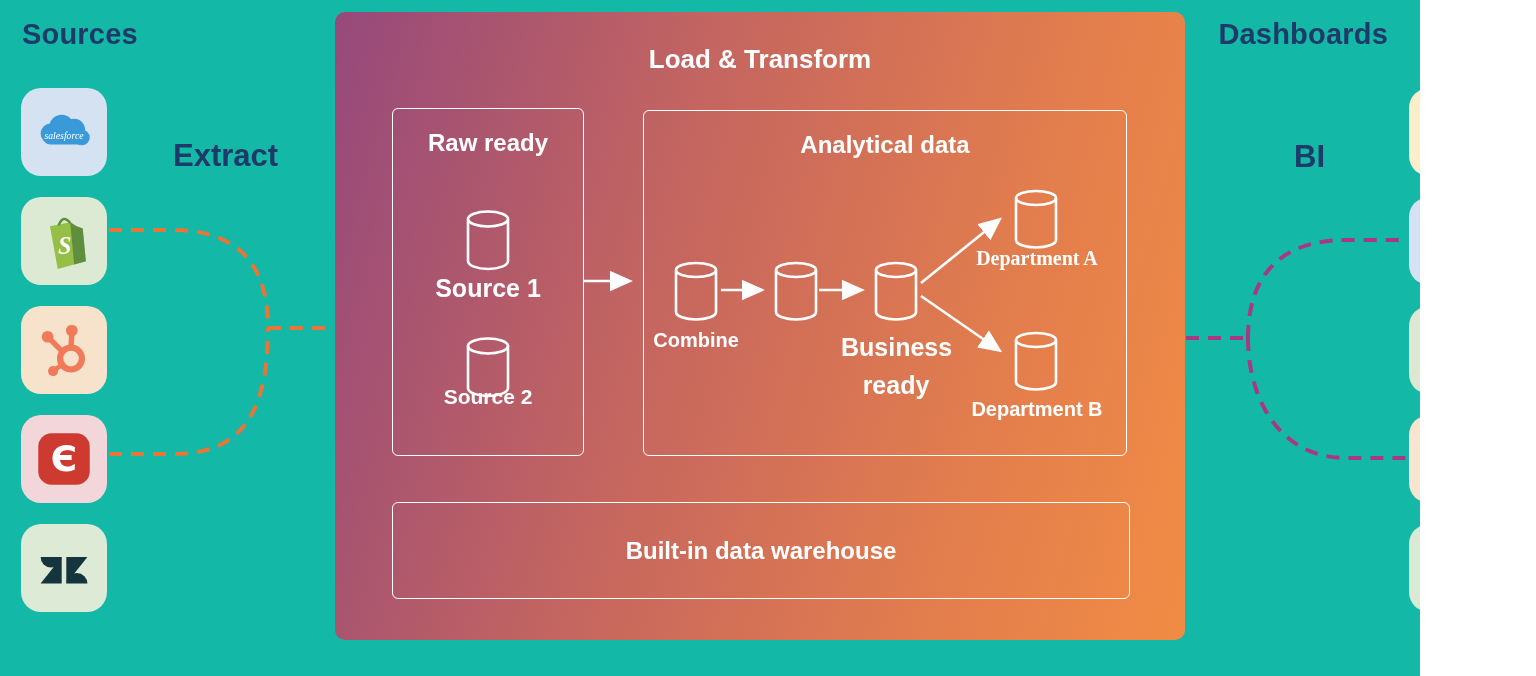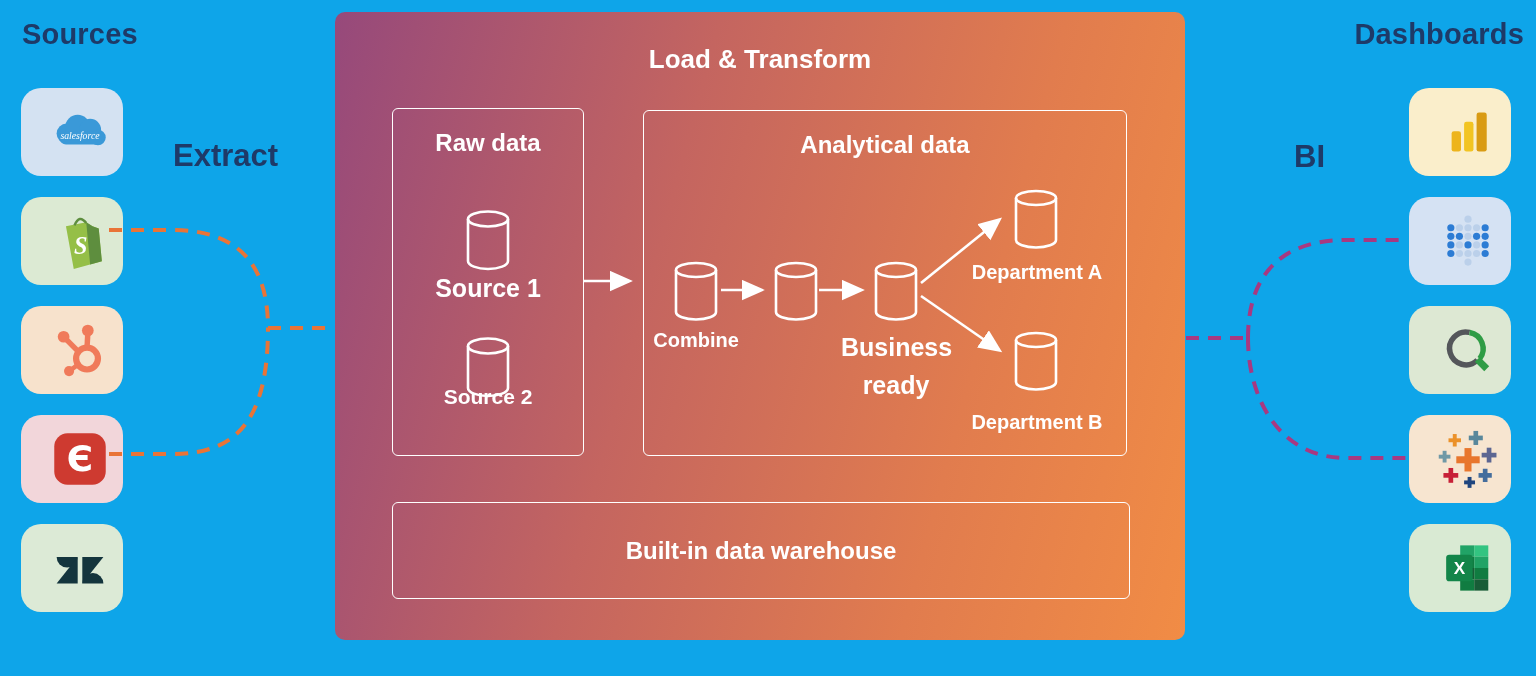--- a/index.html
+++ b/index.html
@@ -1,21 +1,21 @@
 <!DOCTYPE html>
 <html><head>
 <meta charset="utf-8">
 <style>
   html,body{margin:0;padding:0;background:#fff;}
-  #stage{position:relative;width:1536px;height:676px;background:#0ea5e9;overflow:hidden;
+  #stage{position:relative;width:1420px;height:676px;background:#14b8a6;overflow:hidden;
          font-family:"Liberation Sans","DejaVu Sans",sans-serif;}
   .hdr{position:absolute;font-size:29px;font-weight:bold;color:#1E3A68;letter-spacing:.2px;}
   .stage-label{position:absolute;font-size:31px;font-weight:bold;color:#1E3A68;}
   .icon-tile{position:absolute;width:86px;height:88px;border-radius:20px;
-             display:flex;align-items:center;justify-content:center;padding-left:16px;}
+             display:flex;align-items:center;justify-content:center;}
   .icon-tile svg{width:78px;height:78px;display:block;}
   
   #pipeline{position:absolute;left:335px;top:12px;width:850px;height:628px;border-radius:10px;
             background:linear-gradient(105deg,#96497B 0%,#C46560 38%,#E17C4E 72%,#F18C45 100%);}
   #pipeline .panel{position:absolute;border:1.6px solid #ffffff;border-radius:6px;color:#fff;}
   .panel-title{position:absolute;top:20px;left:0;right:0;text-align:center;
                font-size:24px;font-weight:bold;color:#fff;}
   #lt-title{position:absolute;top:32px;left:0;right:0;text-align:center;
             font-size:26px;font-weight:bold;color:#fff;}
   .cyl{position:absolute;}
@@ -23,21 +23,21 @@
   #overlay{position:absolute;left:0;top:0;width:1536px;height:676px;pointer-events:none;}
   #warehouse-title{position:absolute;left:0;right:0;top:0;bottom:0;display:flex;
                    align-items:center;justify-content:center;font-size:24px;font-weight:bold;color:#fff;}
 </style>
 </head>
 <body>
 
 <div id="stage">
 
   <div class="hdr" style="left:22px;top:18px;">Sources</div>
-  <div class="hdr" style="right:12px;top:18px;">Dashboards</div>
+  <div class="hdr" style="right:32px;top:18px;">Dashboards</div>
 
   <div class="stage-label" style="left:173px;top:138px;">Extract</div>
   <div class="stage-label" style="left:1294px;top:139px;">BI</div>
 
   <div class="icon-tile" style="left:21px;top:88px;background:#D4E2F2;">
     <svg viewBox="0 0 100 100">
       <g fill="#3A99D8">
         <circle cx="33" cy="52" r="13"></circle>
           <circle cx="47" cy="44" r="16"></circle>
         <circle cx="63" cy="47" r="14"></circle>
@@ -173,21 +173,21 @@
       <rect x="58" y="64.5" width="18" height="14.5" fill="#185C37"></rect>
       <rect x="22" y="33" width="34" height="34" rx="4" fill="#138549"></rect>
       <text x="39" y="58" text-anchor="middle" font-size="22" font-weight="bold" fill="#fff">X</text>
     </svg>
   </div>
 
   <div id="pipeline">
     <div id="lt-title">Load &amp; Transform</div>
 
     <div class="panel" style="left:57px;top:96px;width:190px;height:346px;">
-      <div class="panel-title">Raw data</div>
+      <div class="panel-title">Raw ready</div>
       <svg class="cyl" style="left:72px;top:100px;" width="46" height="62" viewBox="0 0 44 62">
         <path d="M2 10 V52 a20 8 0 0 0 40 0 V10" fill="none" stroke="#fff" stroke-width="2.6"></path>
         <ellipse cx="22" cy="10" rx="20" ry="7.5" fill="none" stroke="#fff" stroke-width="2.6"></ellipse>
       </svg>
       <div class="cyl-label" style="left:0;right:0;top:165px;font-size:25px;">Source 1</div>
       <svg class="cyl" style="left:72px;top:227px;" width="46" height="62" viewBox="0 0 44 62">
         <path d="M2 10 V52 a20 8 0 0 0 40 0 V10" fill="none" stroke="#fff" stroke-width="2.6"></path>
         <ellipse cx="22" cy="10" rx="20" ry="7.5" fill="none" stroke="#fff" stroke-width="2.6"></ellipse>
       </svg>
       <div class="cyl-label" style="left:0;right:0;top:276px;font-size:21px;">Source 2</div>
@@ -210,27 +210,27 @@
       <svg class="cyl" style="left:229px;top:150px;" width="46" height="60" viewBox="0 0 44 60">
         <path d="M2 9 V51 a20 7.5 0 0 0 40 0 V9" fill="none" stroke="#fff" stroke-width="2.6"></path>
         <ellipse cx="22" cy="9" rx="20" ry="7" fill="none" stroke="#fff" stroke-width="2.6"></ellipse>
       </svg>
       <div class="cyl-label" style="left:197px;width:110px;top:218px;font-size:25px;line-height:1.5;">Business ready</div>
 
       <svg class="cyl" style="left:370px;top:78px;" width="44" height="60" viewBox="0 0 44 60">
         <path d="M2 9 V51 a20 7.5 0 0 0 40 0 V9" fill="none" stroke="#fff" stroke-width="2.6"></path>
         <ellipse cx="22" cy="9" rx="20" ry="7" fill="none" stroke="#fff" stroke-width="2.6"></ellipse>
       </svg>
-      <div class="cyl-label" style="left:303px;width:180px;top:150px;font-size:20px;">Department A</div>
+      <div class="cyl-label" style="left:303px;width:180px;top:136px;font-size:20px;font-family:Liberation Serif, serif;">Department A</div>
 
       <svg class="cyl" style="left:370px;top:220px;" width="44" height="60" viewBox="0 0 44 60">
         <path d="M2 9 V51 a20 7.5 0 0 0 40 0 V9" fill="none" stroke="#fff" stroke-width="2.6"></path>
         <ellipse cx="22" cy="9" rx="20" ry="7" fill="none" stroke="#fff" stroke-width="2.6"></ellipse>
       </svg>
-      <div class="cyl-label" style="left:303px;width:180px;top:300px;font-size:20px;">Department B</div>
+      <div class="cyl-label" style="left:303px;width:180px;top:287px;font-size:20px;">Department B</div>
     </div>
 
     <div class="panel" style="left:57px;top:490px;width:736px;height:95px;text-decoration:underline;">
       <div id="warehouse-title">Built-in data warehouse</div>
     </div>
   </div>
 
   <svg id="overlay" viewBox="0 0 1536 676">
     <defs>
       <marker id="arw" markerWidth="10" markerHeight="9" refX="7.5" refY="4" orient="auto">

